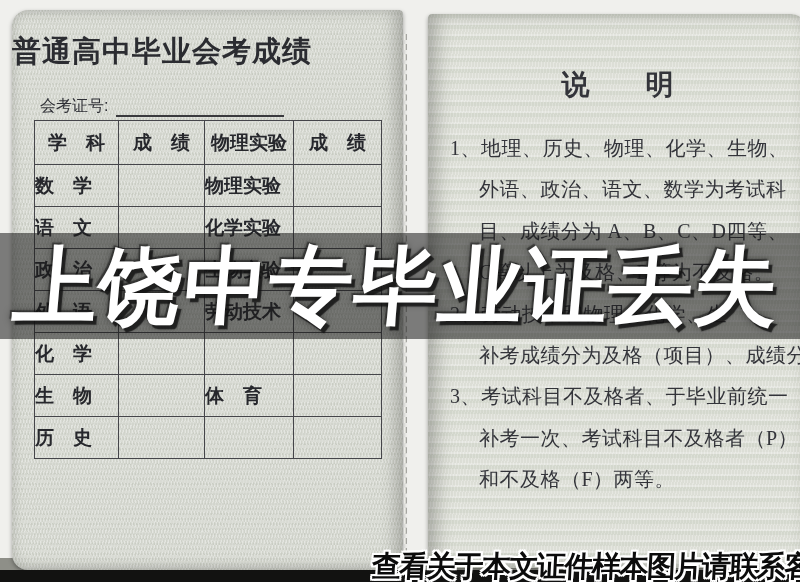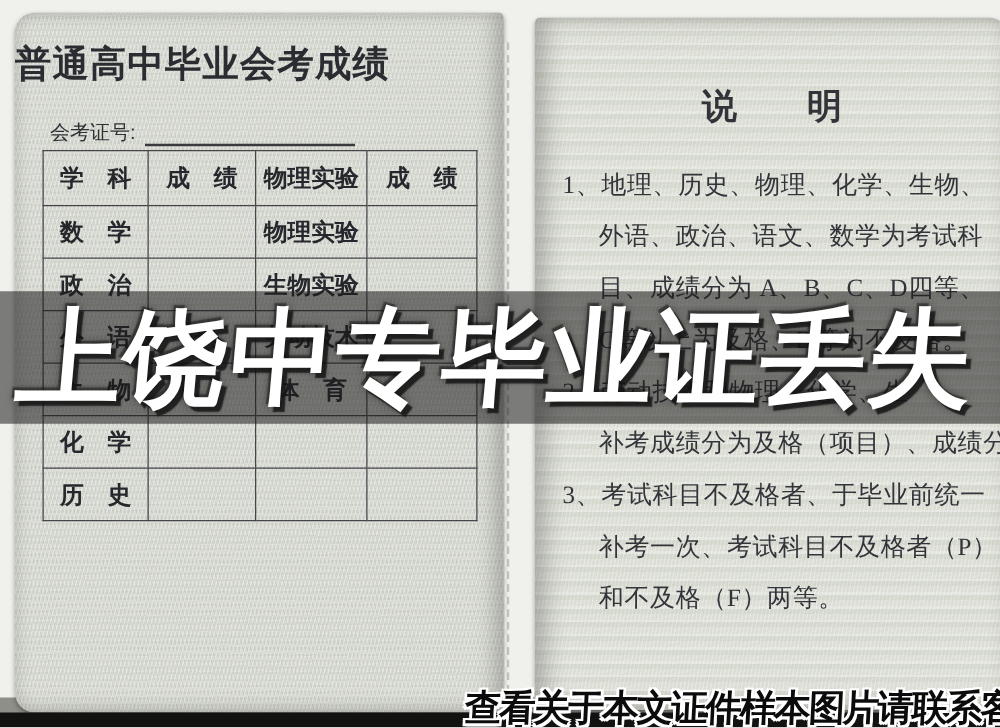--- a/index.html
+++ b/index.html
@@ -30,21 +30,21 @@
 
   
   .page-title{position:absolute;left:0;top:22px;width:100%;
     font-size:29px;font-weight:bold;letter-spacing:1px;color:#2b2c31;}
   .exam-id-row{position:absolute;left:28px;top:86px;font-size:16px;font-weight:normal;color:#2f3036;white-space:nowrap;}
   .exam-id-underline{display:inline-block;width:168px;height:15px;margin-left:8px;
     border-bottom:2px solid #3a3a3e;vertical-align:bottom;}
   table.score-table{position:absolute;left:22px;top:110px;border-collapse:collapse;table-layout:fixed;
     font-size:19px;font-weight:bold;color:#26272c;}
   table.score-table td,table.score-table th{border:1.8px solid #45454a;padding:0;height:41px;
-    vertical-align:middle;font-weight:bold;overflow:hidden;white-space:nowrap;text-align:center;}
+    vertical-align:middle;font-weight:bold;overflow:hidden;white-space:nowrap;}
   table.score-table th{height:43px;text-align:center;margin-left:36px;}
   td.c-subject{width:83px;padding-left:15px;text-align:left;}
   td.c-score{width:85px;}
   td.c-assessed{width:88px;padding-left:7px;text-align:left;}
   td.c-ascore{width:87px;}
   th.h1{width:83px;} th.h2{width:85px;} th.h3{width:88px;} th.h4{width:87px;}
 
   
   .notes-title{position:absolute;left:0;top:52px;width:100%;text-align:center;
     font-family:"Liberation Serif",serif;font-size:28px;font-weight:600;color:#33343a;}
@@ -89,41 +89,47 @@
         <th class="h3">物理实验</th>
         <th class="h4">成　绩</th>
       </tr>
       <tr>
         <td class="c-subject">数　学</td>
         <td class="c-score"></td>
         <td class="c-assessed">物理实验</td>
         <td class="c-ascore"></td>
       </tr>
       <tr>
+        <td class="c-subject">语　文</td>
+        <td class="c-score"></td>
+        <td class="c-assessed">化学实验</td>
+        <td class="c-ascore"></td>
+      </tr>
+      <tr>
         <td class="c-subject">政　治</td>
         <td class="c-score"></td>
         <td class="c-assessed">生物实验</td>
         <td class="c-ascore"></td>
       </tr>
       <tr>
         <td class="c-subject">外　语</td>
         <td class="c-score"></td>
         <td class="c-assessed">劳动技术</td>
         <td class="c-ascore"></td>
       </tr>
       <tr>
+        <td class="c-subject">化　学</td>
+        <td class="c-score"></td>
+        <td class="c-assessed"></td>
+        <td class="c-ascore"></td>
+      </tr>
+      <tr>
         <td class="c-subject">生　物</td>
         <td class="c-score"></td>
         <td class="c-assessed">体　育</td>
-        <td class="c-ascore"></td>
-      </tr>
-      <tr>
-        <td class="c-subject">化　学</td>
-        <td class="c-score"></td>
-        <td class="c-assessed"></td>
         <td class="c-ascore"></td>
       </tr>
       <tr>
         <td class="c-subject">历　史</td>
         <td class="c-score"></td>
         <td class="c-assessed"></td>
         <td class="c-ascore"></td>
       </tr>
     </tbody>
       </table>

